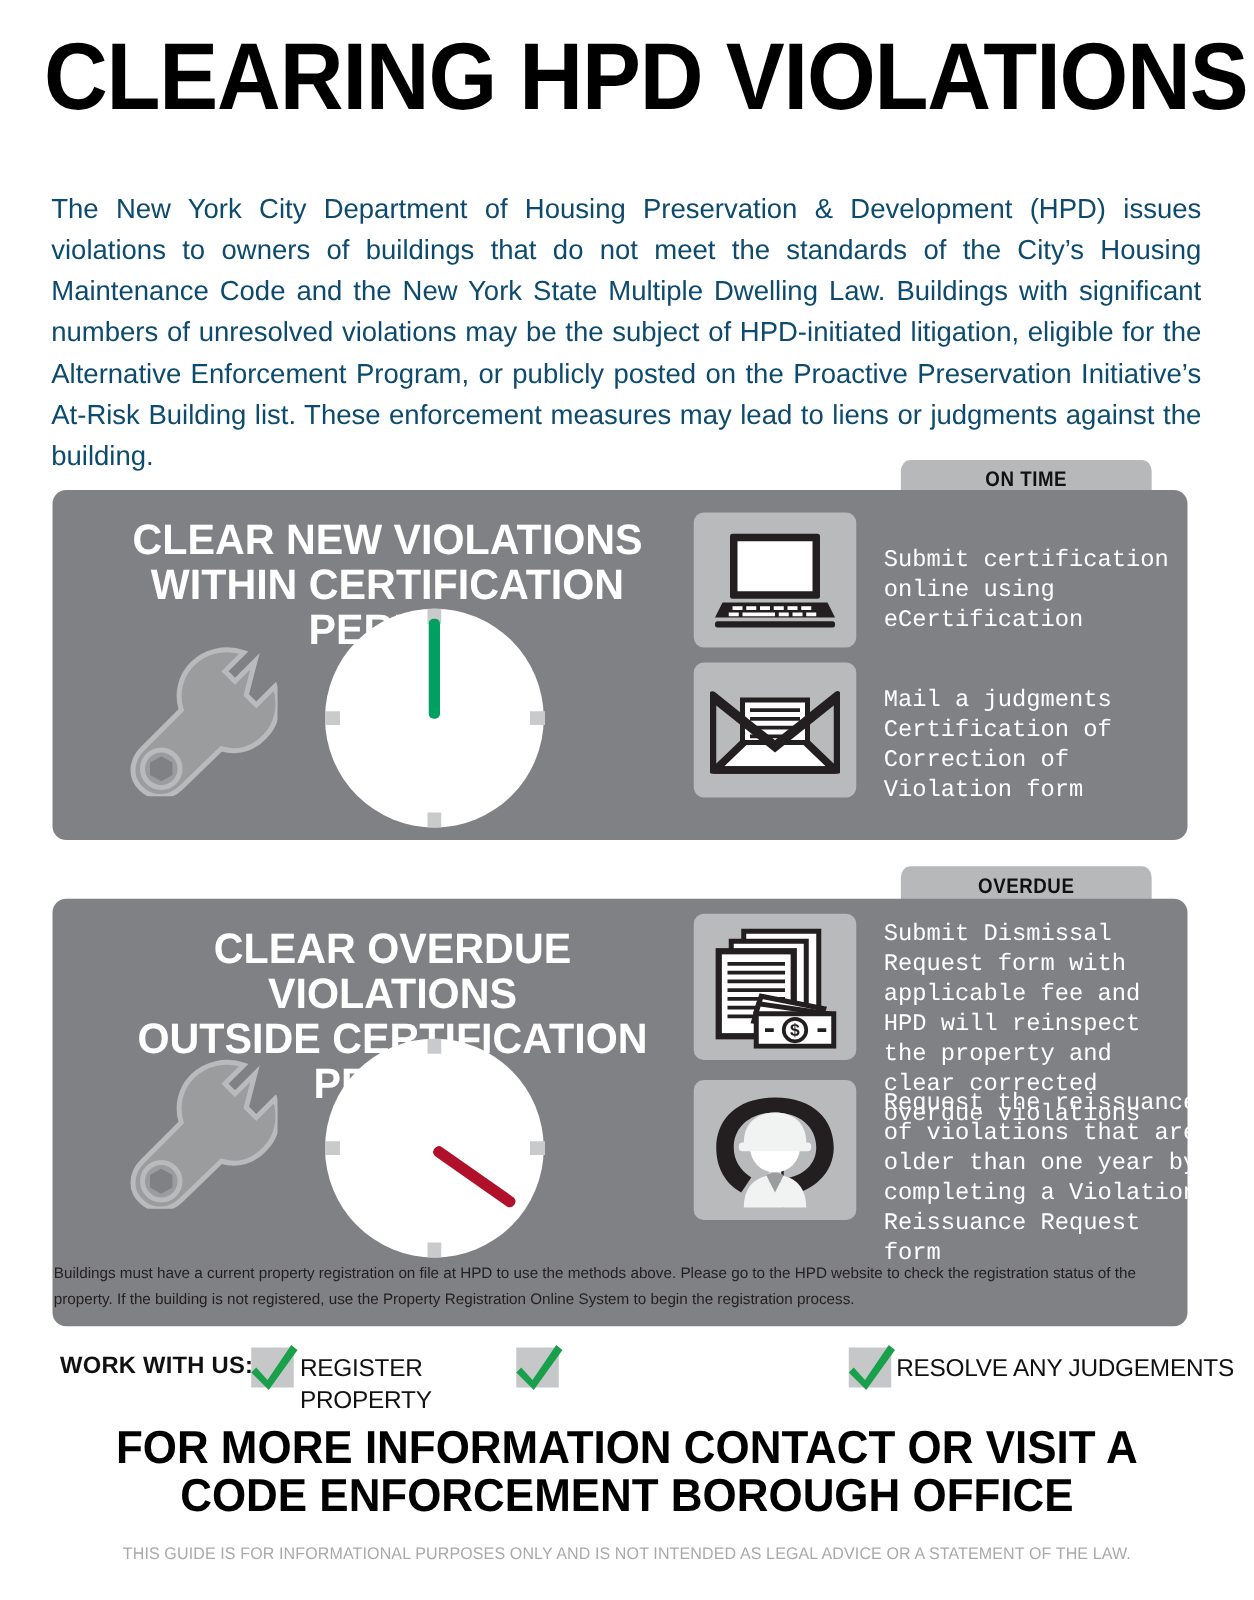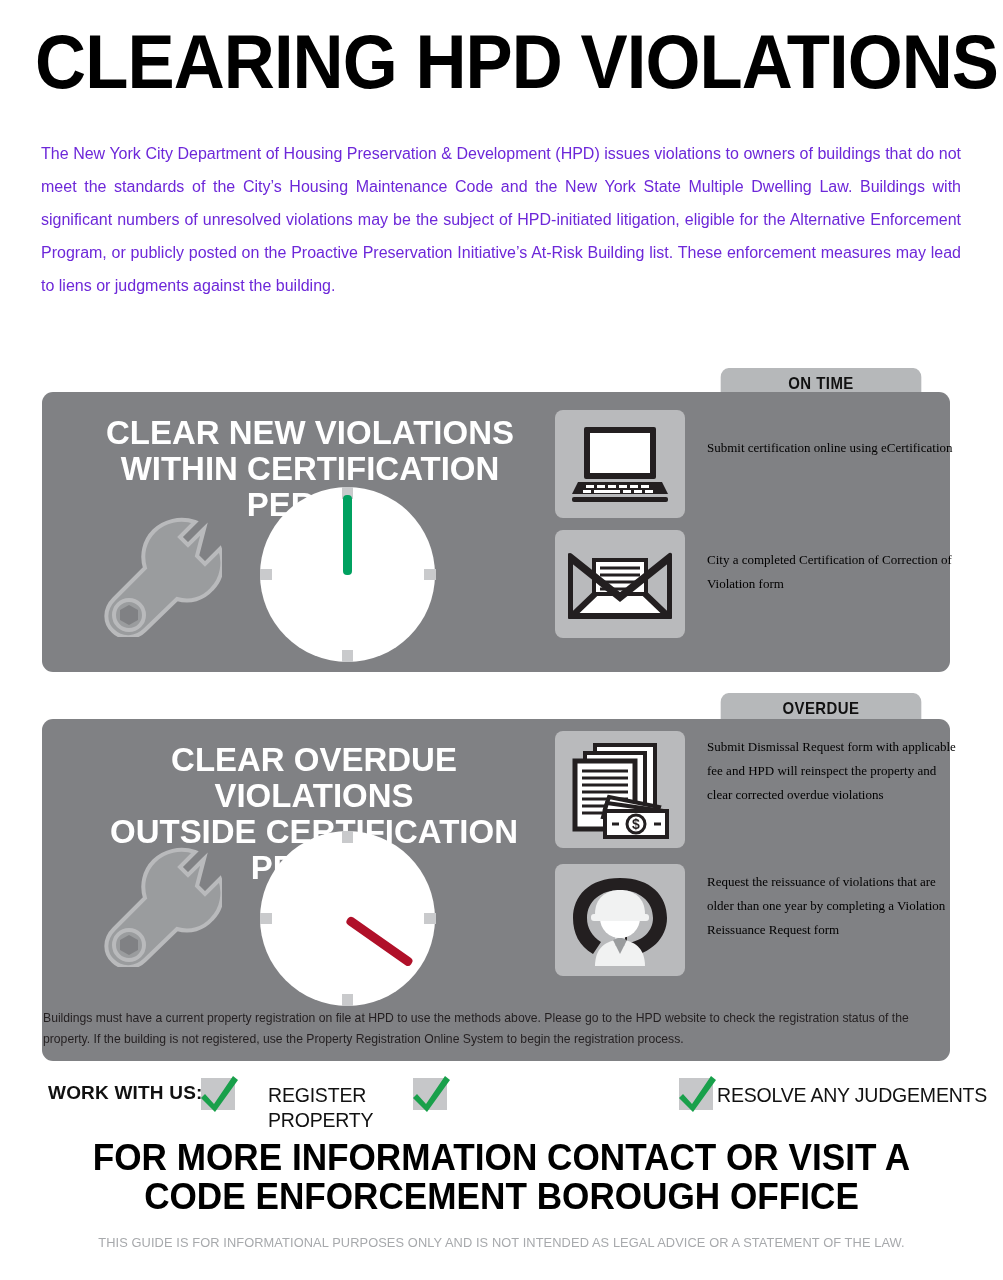--- a/index.html
+++ b/index.html
@@ -21,24 +21,24 @@
     line-height: 80px;
     letter-spacing: -1px;
     color: #000;
     transform: scaleX(0.93);
     transform-origin: center top;
     white-space: nowrap;
   }
 
   
   .intro {
-    position: absolute; left: 41px; top: 137px; width: 920px;
-    font-size: 16px;
+    position: absolute; left: 41px; top: 150px; width: 920px;
+    font-size: 22px;
     line-height: 33px;
-    color: #6d28d9;
+    color: #0c4a6e;
     text-align: justify;
     font-family: "Liberation Sans", sans-serif;
   }
   .encourage {
     position: absolute; left: 41px; top: 357px; width: 660px;
     font-size: 19.5px; line-height: 26px; color: #1a1a1a;
   }
 
   
   .tab {
@@ -103,24 +103,24 @@
 
   
   .info-row { position: absolute; }
   .icon-tile {
     position: absolute;
     background: #b9babc;
     border-radius: 8px;
   }
   .info-text {
     position: absolute;
-    color: #000000;
-    font-size: 13px;
+    color: #ffffff;
+    font-size: 19px;
     line-height: 24px;
-    font-family: Liberation Serif, serif;
+    font-family: Liberation Mono, monospace;
   }
 
   
   .footnote {
     position: absolute; left: 43px; top: 1008px; width: 915px;
     font-size: 12.2px; line-height: 21px; color: #231f20;
     font-family: "Liberation Sans", sans-serif;
   }
 
   
@@ -232,21 +232,21 @@
         <rect x="26" y="12" width="52" height="34" fill="#ffffff" stroke="#231f20" stroke-width="4"></rect>
         <g stroke="#231f20" stroke-width="3">
           <line x1="32" y1="20" x2="72" y2="20"></line>
           <line x1="32" y1="27" x2="72" y2="27"></line>
           <line x1="32" y1="34" x2="72" y2="34"></line>
           <line x1="32" y1="41" x2="58" y2="41"></line>
         </g>
         <polygon points="2,6 52,46 102,6 102,14 52,54 2,14" fill="#231f20"></polygon>
         <path d="M2 8 L52 48 L102 8 L102 68 L2 68 Z" fill="none" stroke="#231f20" stroke-width="6" stroke-linejoin="round"></path>
       </svg>
-      <div class="info-text" style="left:152px; top:18px; width:250px;">City a completed Certification of Correction of Violation form</div>
+      <div class="info-text" style="left:152px; top:18px; width:250px;">Mail a judgments Certification of Correction of Violation form</div>
     </div>
   </div>
 
   <div class="tab" id="tab-overdue">OVERDUE</div>
 
   <div class="panel" id="panel-overdue">
 
     <div class="panel-heading" id="heading-overdue">
       <div>CLEAR OVERDUE VIOLATIONS</div>
       <div>OUTSIDE CERTIFICATION PERIOD</div>
@@ -314,21 +314,21 @@
 
   <div class="footnote">Buildings must have a current property registration on file at HPD to use the methods above.  Please go to the HPD website to check the registration status  of the property.  If the building is not registered, use the Property Registration Online System to begin the registration process.</div>
 
   <div class="workrow">
     <div class="work-label">WORK WITH US:</div>
 
     <div class="checkbox" style="left:201px; top:8px;"></div>
     <svg class="check-svg" style="left:197px; top:2px;" width="44" height="44" viewBox="0 0 44 44">
       <path d="M8 22 L17 32 L36 4 L41 8 L18 40 L4 26 Z" fill="#19a04b"></path>
     </svg>
-    <div class="work-item-label" style="left:240px; top:13px; width:180px;margin-left:28px;">REGISTER PROPERTY</div>
+    <div class="work-item-label" style="left:240px; top:13px; width:180px;">REGISTER PROPERTY</div>
 
     <div class="checkbox" style="left:413px; top:8px;"></div>
     <svg class="check-svg" style="left:409px; top:2px;" width="44" height="44" viewBox="0 0 44 44">
       <path d="M8 22 L17 32 L36 4 L41 8 L18 40 L4 26 Z" fill="#19a04b"></path>
     </svg>
 
     <div class="checkbox" style="left:679px; top:8px;"></div>
     <svg class="check-svg" style="left:675px; top:2px;" width="44" height="44" viewBox="0 0 44 44">
       <path d="M8 22 L17 32 L36 4 L41 8 L18 40 L4 26 Z" fill="#19a04b"></path>
     </svg>

